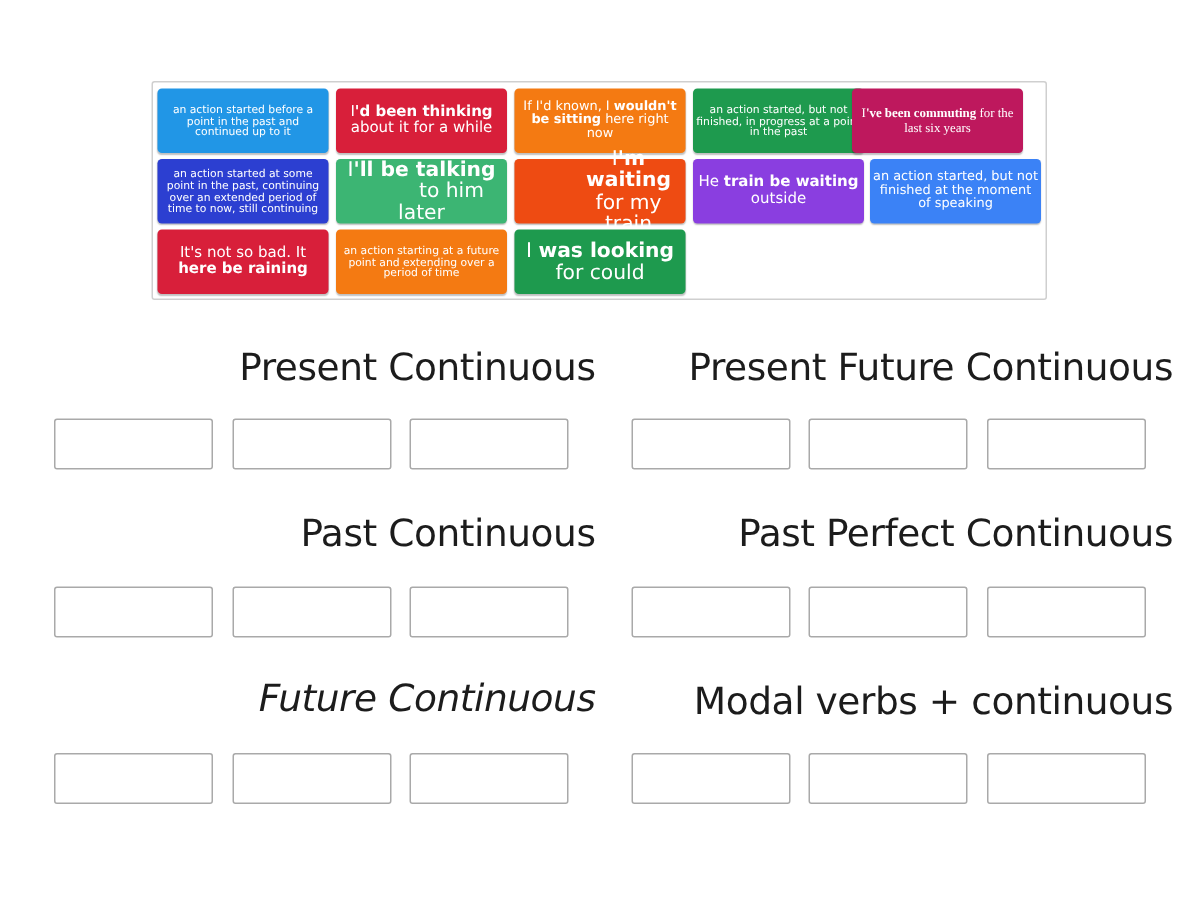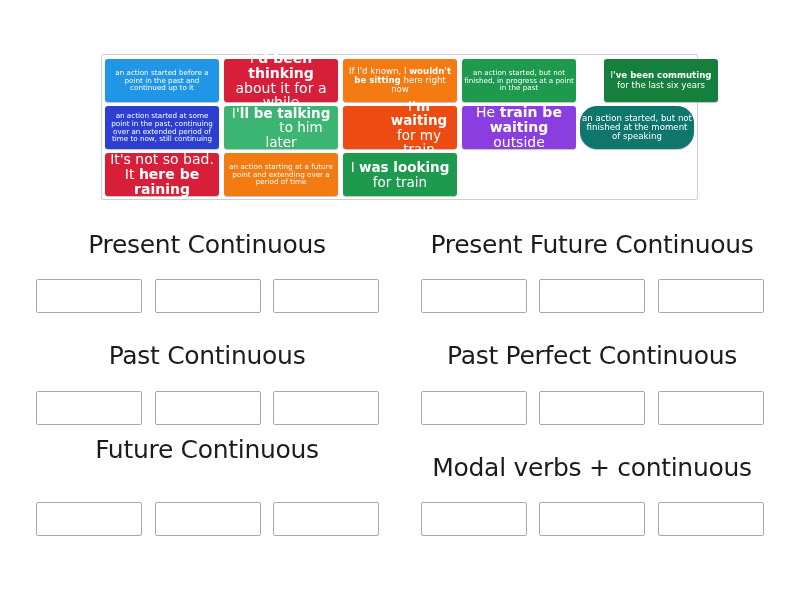--- a/index.html
+++ b/index.html
@@ -2,77 +2,77 @@
 <html><head>
 <meta charset="utf-8">
 <style>
   html, body { margin:0; padding:0; background:#ffffff; }
   body { width:800px; height:600px; position:relative; overflow:hidden; font-family:"DejaVu Sans", sans-serif; }
   .tray { position:absolute; left:101px; top:54px; width:597px; height:146px; border:1px solid #cfcfcf; border-radius:2px; background:#fff; box-sizing:border-box; }
   .card { position:absolute; width:114px; height:43px; border-radius:3px; color:#fff; display:flex; align-items:center; justify-content:center; text-align:center; box-sizing:border-box; padding:0 2px; box-shadow:0 1px 1px rgba(0,0,0,0.25); cursor:grab; line-height:1.05; }
   .card span { display:block; }
   .f-xs { font-size:7.2px; }
   .f-sm { font-size:8.6px; }
-  .f-md { font-size:14px; }
+  .f-md { font-size:10px; }
   .f-lg { font-size:13.5px; }
-  .group-title { position:absolute; font-size:25px; color:#1c1c1c; text-align:center; width:380px; font-family:"DejaVu Sans", sans-serif; letter-spacing:-0.3px; }
+  .group-title { position:absolute; font-size:25px; color:#1c1c1c; text-align:right; width:380px; font-family:"DejaVu Sans", sans-serif; letter-spacing:-0.3px; }
   .slot { position:absolute; width:106px; height:34px; border:1px solid #a9a9a9; border-radius:2px; background:#fff; box-sizing:border-box; }
 </style>
 </head>
 <body>
 
 <div class="tray"></div>
 
 <div id="cards-layer">
     <div class="card f-xs" style="left: 105px; top: 59px; background: rgb(33, 150, 230);">
       <div><span style="display: inline;">an action started before a point in the past and continued up to it</span></div>
     </div>
     <div class="card f-md" style="left: 224px; top: 59px; background: rgb(216, 31, 58);">
       <div><span style="display: inline;">I</span><b style="display: inline;">'d been thinking</b><span style="display: inline;"> about it for a while</span></div>
     </div>
     <div class="card f-sm" style="left: 343px; top: 59px; background: rgb(244, 122, 18);">
       <div><span style="display: inline;">If I'd known, I </span><b style="display: inline;">wouldn't be sitting</b><span style="display: inline;"> here right now</span></div>
     </div>
     <div class="card f-xs" style="left: 462px; top: 59px; background: rgb(30, 154, 78);">
       <div><span style="display: inline;">an action started, but not finished, in progress at a point in the past</span></div>
     </div>
-    <div class="card f-sm" style="left: 604px; top: 59px; background: #15803d;">
+    <div class="card f-sm" style="left: 568px; top: 59px; background: #be185d; font-family: Liberation Serif, serif;">
       <div><span style="display: inline;">I</span><b style="display: inline;">'ve been commuting</b><span style="display: inline;"> for the last six years</span></div>
     </div>
     <div class="card f-xs" style="left: 105px; top: 106px; background: rgb(44, 63, 209);">
       <div><span style="display: inline;">an action started at some point in the past, continuing over an extended period of time to now, still continuing</span></div>
     </div>
     <div class="card f-lg" style="left: 224px; top: 106px; background: rgb(60, 181, 115);">
       <div><span style="display: inline;">I</span><b style="display: inline;">'ll be talking</b><span style="display: inline; margin-left: 40px;"> to him later</span></div>
     </div>
     <div class="card f-lg" style="left: 343px; top: 106px; background: rgb(238, 75, 18); padding-left: 40px;">
       <div><span style="display: inline;">I</span><b style="display: inline;">'m waiting</b><span style="display: inline;"> for my train</span></div>
     </div>
     <div class="card f-md" style="left: 462px; top: 106px; background: rgb(138, 62, 224);">
       <div><span style="display: inline;">He </span><b style="display: inline;">train be waiting</b><span style="display: inline;"> outside</span></div>
     </div>
-    <div class="card f-sm" style="left: 580px; top: 106px; background: #0f766e; border-radius: 17px;">
+    <div class="card f-sm" style="left: 580px; top: 106px; background: #3b82f6;">
       <div><span style="display: inline;">an action started, but not finished at the moment of speaking</span></div>
     </div>
     <div class="card f-md" style="left: 105px; top: 153px; background: rgb(216, 31, 58);">
       <div><span style="display: inline;">It's not so bad. It </span><b style="display: inline;">here be raining</b></div>
     </div>
     <div class="card f-xs" style="left: 224px; top: 153px; background: rgb(244, 122, 18);">
       <div><span style="display: inline;">an action starting at a future point and extending over a period of time</span></div>
     </div>
     <div class="card f-lg" style="left: 343px; top: 153px; background: rgb(30, 154, 78);">
-      <div><span style="display: inline;">I </span><b style="display: inline;">was looking</b><span style="display: inline;"> for train</span></div>
+      <div><span style="display: inline;">I </span><b style="display: inline;">was looking</b><span style="display: inline;"> for could</span></div>
     </div>
   </div>
 
 <div class="group-title" style="left:17px;top:230px;">Present Continuous</div>
 <div class="group-title" style="left:402px;top:230px;">Present Future Continuous</div>
 <div class="group-title" style="left:17px;top:341px;">Past Continuous</div>
 <div class="group-title" style="left:402px;top:341px;">Past Perfect Continuous</div>
-<div class="group-title" style="left:17px;top:435px;">Future Continuous</div>
+<div class="group-title" style="left:17px;top:451px;font-style:italic;">Future Continuous</div>
 <div class="group-title" style="left:402px;top:453px;">Modal verbs + continuous</div>
 
 <div class="slot" style="left:36px;top:279px;"></div>
 <div class="slot" style="left:155px;top:279px;"></div>
 <div class="slot" style="left:273px;top:279px;"></div>
 <div class="slot" style="left:421px;top:279px;"></div>
 <div class="slot" style="left:539px;top:279px;"></div>
 <div class="slot" style="left:658px;top:279px;"></div>
 
 <div class="slot" style="left:36px;top:391px;"></div>

